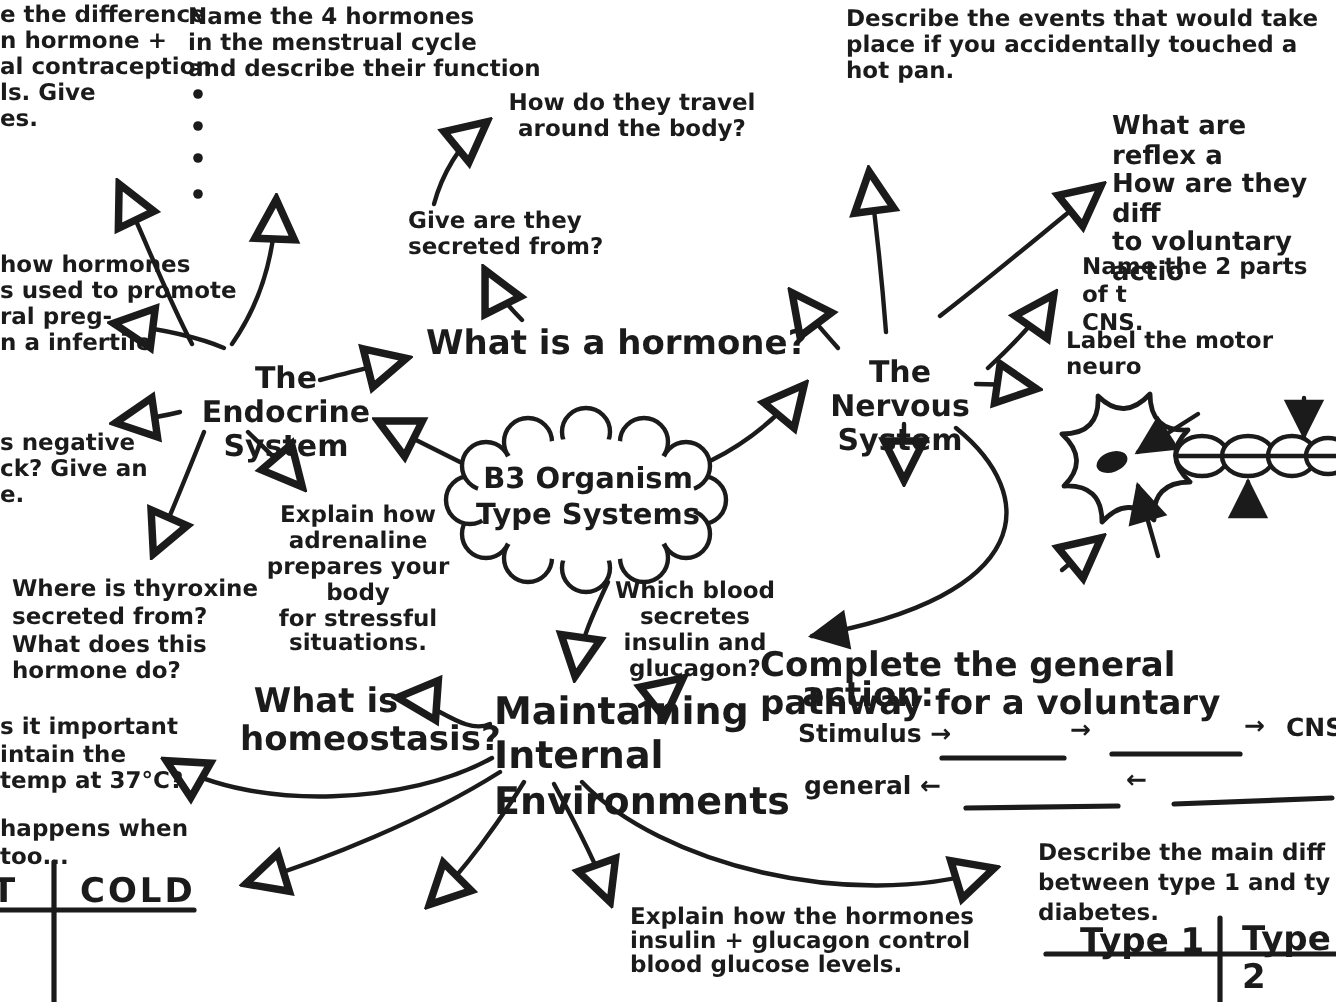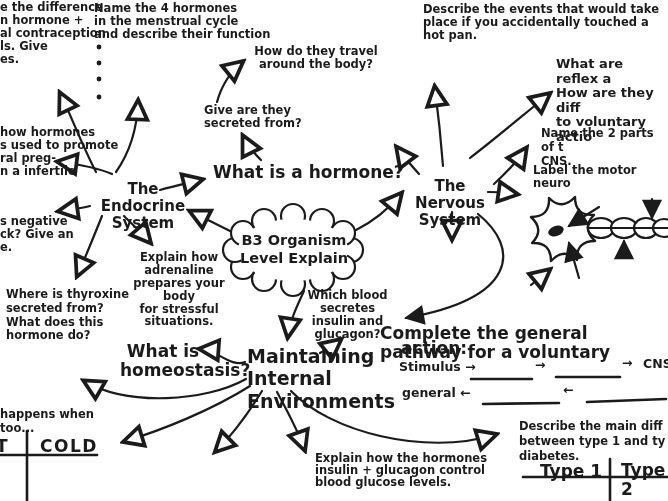--- a/index.html
+++ b/index.html
@@ -143,40 +143,43 @@
   <div class="t s115" style="left:204px;top:104px">Give are they
 secreted from?</div>
   <div class="t s115 ctr" style="left:252px;top:45px;width:128px">How do they travel
 around the body?</div>
   <div class="t s115 ctr" style="left:126px;top:251px;width:106px">Explain how
 adrenaline
 prepares your body
 for stressful
 situations.</div>
   <div class="t ctr" style="left:238px;top:232px;width:112px;font-size:14.5px;line-height:1.22">B3 Organism
-Level Explain</div>
+Type Systems</div>
   <div class="t s115" style="left:423px;top:3px">Describe the events that would take
 place if you accidentally touched a hot pan.</div>
   <div class="t s15 ctr" style="left:400px;top:178px;width:100px">The Nervous
 System</div>
   <div class="t s11" style="left:556px;top:57px">What are reflex a
 How are they diff
 to voluntary actio</div>
   <div class="t s115" style="left:541px;top:127px;line-height:1.2">Name the 2 parts of t
 CNS.</div>
   <div class="t s115" style="left:533px;top:164px">Label the motor neuro</div>
   <div class="t s12 ctr" style="left:120px;top:342px;width:86px">What is
 homeostasis?</div>
   <div class="t s115 ctr" style="left:300px;top:289px;width:95px">Which blood
 secretes
 insulin and
 glucagon?</div>
   <div class="t s135" style="left:247px;top:345px;line-height:1.18">Maintaining
 Internal
 Environments</div>
+  <div class="t s115" style="left:0;top:357px;line-height:1.18">s it important
+intain the
+temp at 37°C?</div>
   <div class="t s115" style="left:0;top:408px;line-height:1.18">happens when
 too...</div>
   <div class="t s12" style="left:-4px;top:437px">T</div>
   <div class="t s12" style="left:40px;top:437px;letter-spacing:1.5px">COLD</div>
 
   <div class="t s12" style="left:380px;top:324px">Complete the general pathway for a voluntary</div>
   <div class="t s12" style="left:401px;top:339px">action:</div>
   <div class="t s125" style="left:399px;top:360px">Stimulus →</div>
   <div class="t s125" style="left:535px;top:358px">→</div>
   <div class="t s125" style="left:622px;top:356px">→</div>

